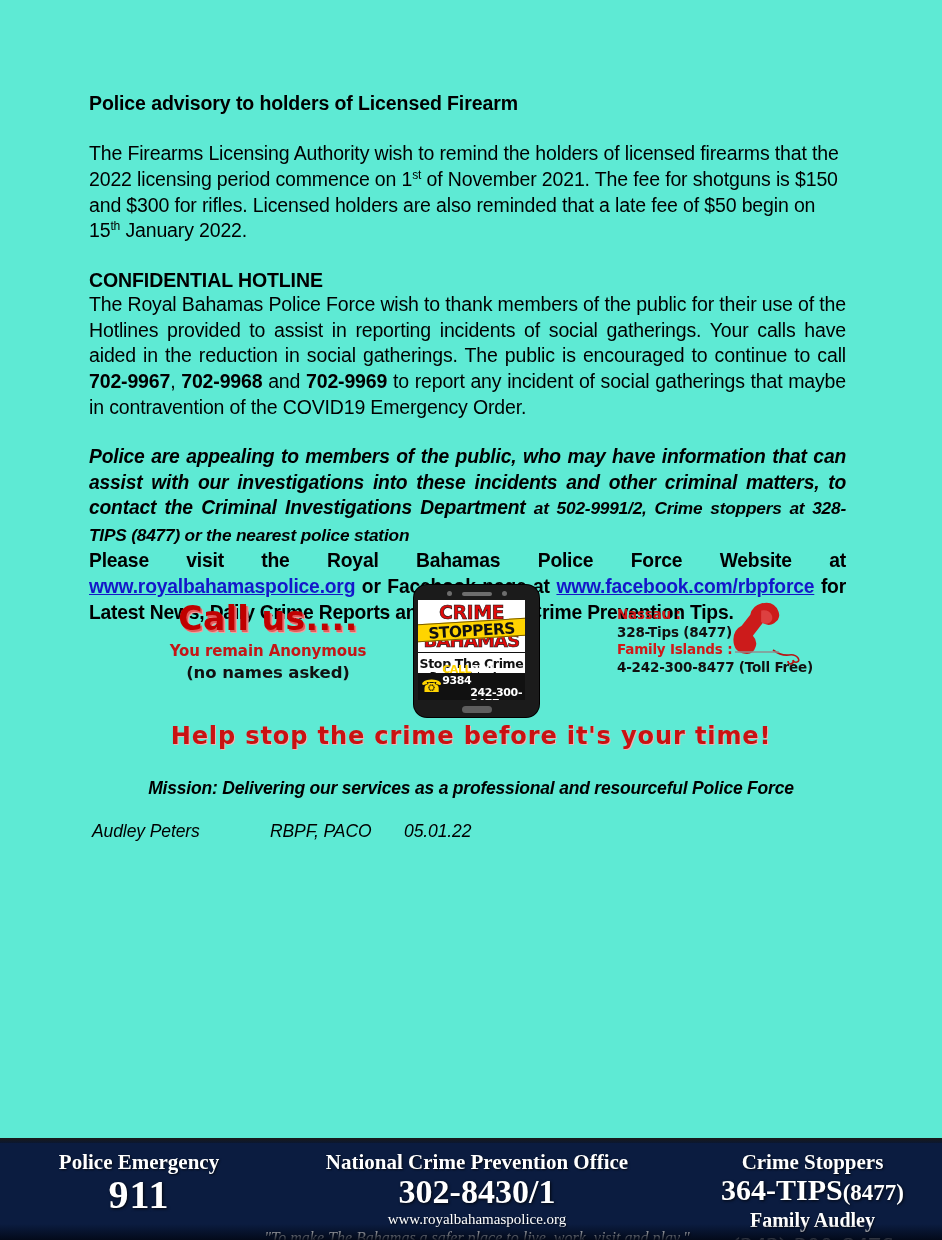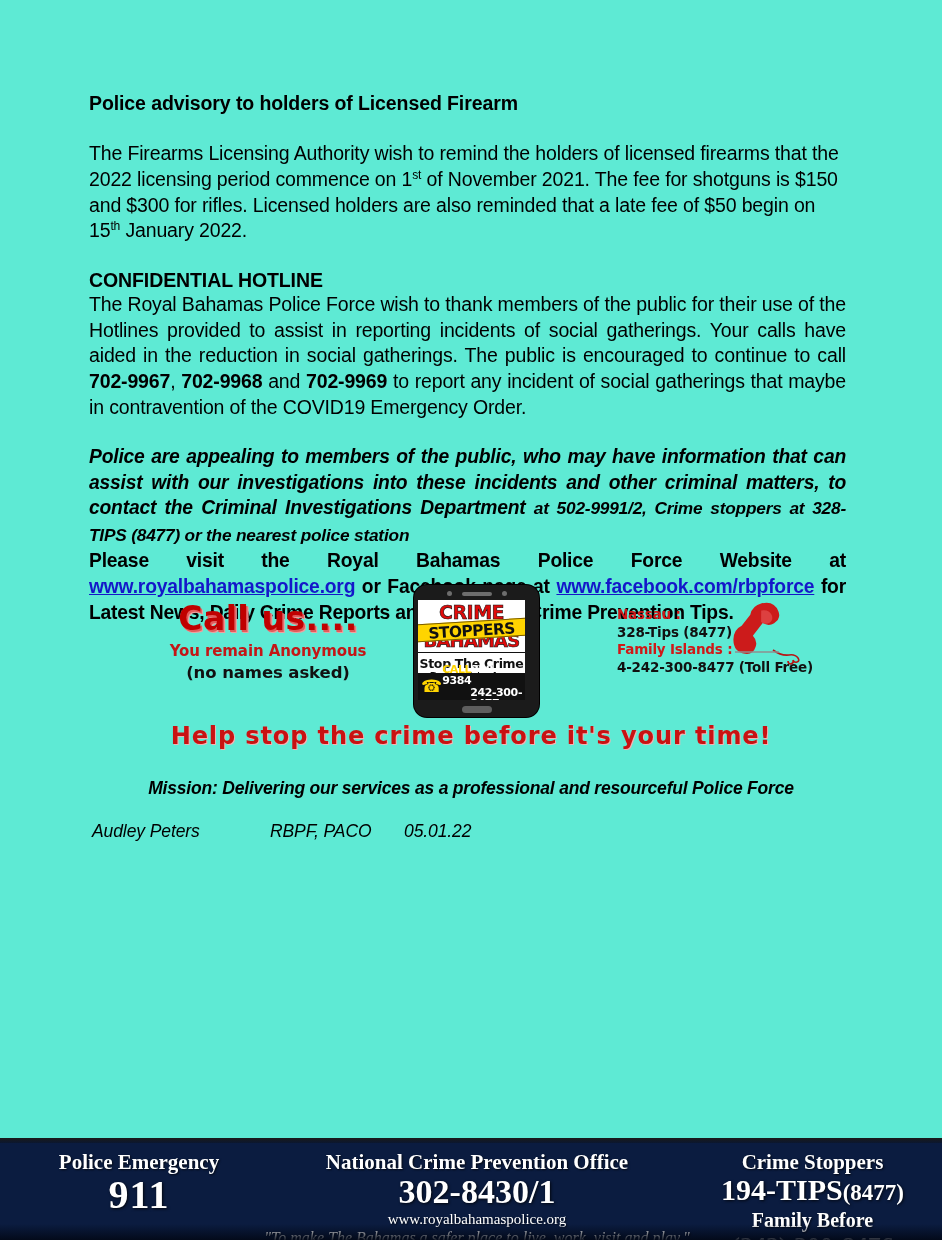--- a/index.html
+++ b/index.html
@@ -525,20 +525,20 @@
 
     <div class="f-col f-center">
       <div class="f-label">National Crime Prevention Office</div>
       <div class="f-big">302-8430/1</div>
       <div class="f-url">www.royalbahamaspolice.org</div>
       <div class="f-quote">"To make The Bahamas a safer place to live, work, visit and play."</div>
     </div>
 
     <div class="f-col f-right">
       <div class="f-label">Crime Stoppers</div>
-      <div class="f-tips"><span>194-TIPS</span><span class="paren">(8477)</span></div>
-      <div class="f-sub">Family Before</div>
+      <div class="f-tips"><span>364-TIPS</span><span class="paren">(8477)</span></div>
+      <div class="f-sub">Family Audley</div>
       <div class="f-num">(242) 300-8476</div>
     </div>
 
   </div>
 
 </div>
 
 </body></html>

